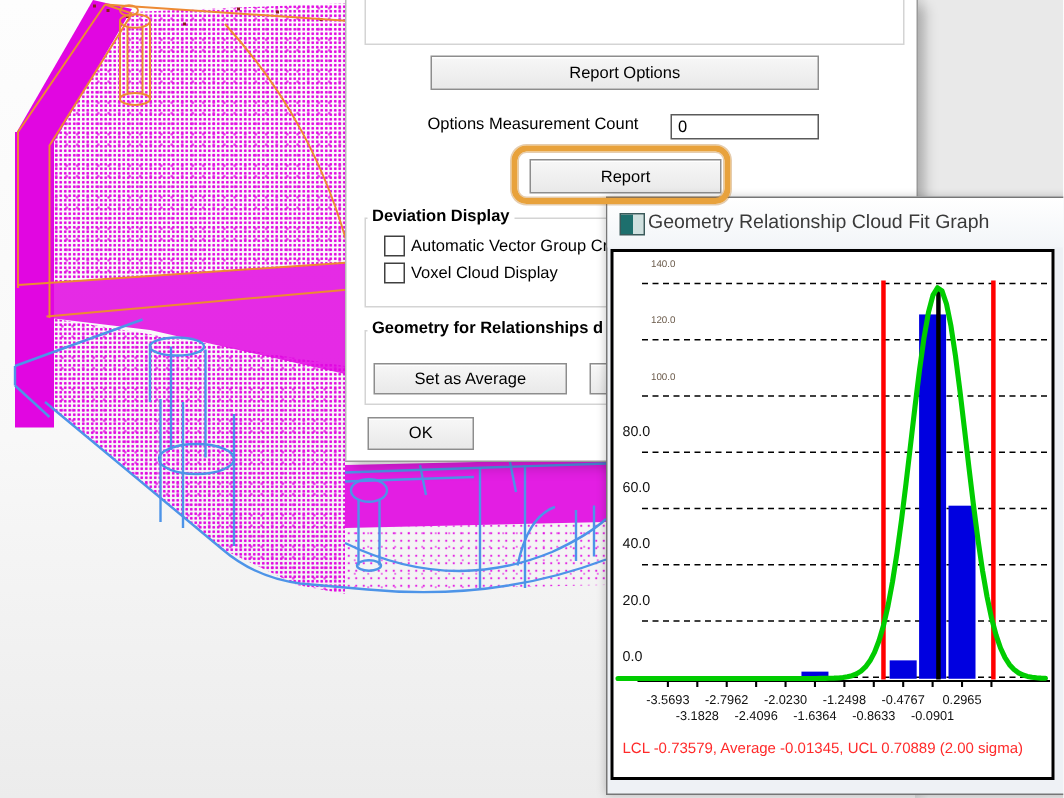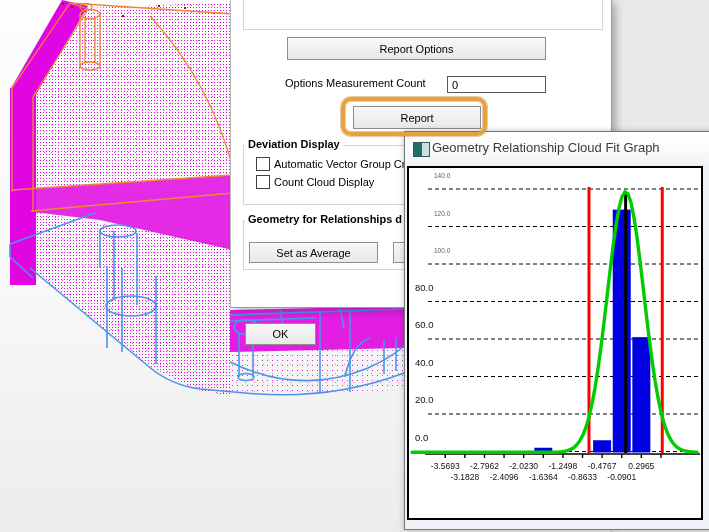--- a/index.html
+++ b/index.html
@@ -113,28 +113,28 @@
     <div class="field-label" style="left:54px;top:77px;">Options Measurement Count</div>
     <input class="textbox" style="left: 216px; top: 76px; width: 93px; height: 15px;" value="0">
 
     <div class="btn" style="left:122px;top:106px;width:126px;height:21px;">Report</div>
 
     <div class="groupbox" style="left:12px;top:145px;width:358px;height:58px;"></div>
     <div class="groupbox-title" style="left:14px;top:138px;">Deviation Display</div>
     <div class="checkbox" style="left:25px;top:157px;"></div>
     <div class="cb-label" style="left:43px;top:158px;">Automatic Vector Group Cre</div>
     <div class="checkbox" style="left:25px;top:175px;"></div>
-    <div class="cb-label" style="left:43px;top:176px;">Count Cloud Display</div>
+    <div class="cb-label" style="left:43px;top:176px;">Voxel Cloud Display</div>
 
     <div class="groupbox" style="left:12px;top:220px;width:358px;height:48px;"></div>
     <div class="groupbox-title" style="left:14px;top:213px;">Geometry for Relationships d</div>
     <div class="btn" style="left:18px;top:242px;width:127px;height:19px;">Set as Average</div>
     <div class="btn" style="left:162px;top:242px;width:60px;height:19px;"></div>
 
-    <div class="btn" style="left:14px;top:278px;width:69px;height:20px;margin-top:45px;">OK</div>
+    <div class="btn" style="left:14px;top:278px;width:69px;height:20px;">OK</div>
   </div>
 
   <div class="popup">
     <div class="popup-titlebar">
       <div class="popup-icon"></div>
       <div class="popup-title">Geometry Relationship Cloud Fit Graph</div>
     </div>
     <div class="chartbox">
       <svg id="chart-svg" width="292" height="350" viewBox="408 167 292 350">
           <line x1="427" x2="697" y1="450.5" y2="450.5" class="grid"></line>
@@ -179,17 +179,18 @@
           <text x="522.6985119999999" y="468" class="xlab" text-anchor="middle">-2.0230</text>
           <text x="561.915216" y="468" class="xlab" text-anchor="middle">-1.2498</text>
           <text x="601.1319199999999" y="468" class="xlab" text-anchor="middle">-0.4767</text>
           <text x="640.348624" y="468" class="xlab" text-anchor="middle">0.2965</text>
           <text x="463.8734559999999" y="479" class="xlab" text-anchor="middle">-3.1828</text>
           <text x="503.09015999999997" y="479" class="xlab" text-anchor="middle">-2.4096</text>
           <text x="542.3068639999999" y="479" class="xlab" text-anchor="middle">-1.6364</text>
           <text x="581.523568" y="479" class="xlab" text-anchor="middle">-0.8633</text>
           <text x="620.740272" y="479" class="xlab" text-anchor="middle">-0.0901</text>
         </svg>
+      <div class="chart-footer">LCL -0.73579, Average -0.01345, UCL 0.70889 (2.00 sigma)</div>
     </div>
   </div>
 
   <div class="callout"></div>
 </div>
 
 </body></html>

